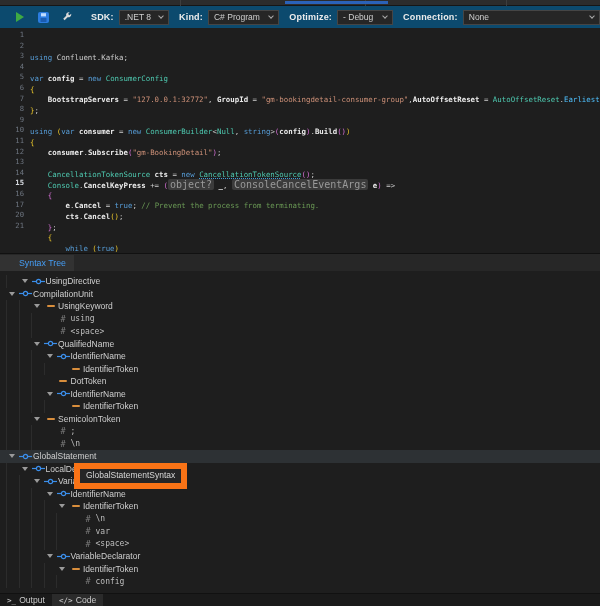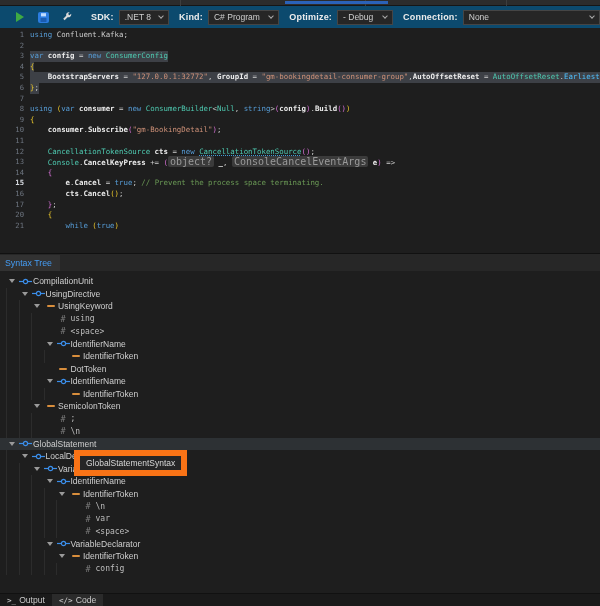--- a/index.html
+++ b/index.html
@@ -22,37 +22,37 @@
   .chev{width:4px;height:4px;border-right:1px solid #aaa;border-bottom:1px solid #aaa;
     transform:rotate(45deg);margin-left:7px;margin-top:-2px;flex:none;}
   .w-sdk{width:52px;text-align:center;}.w-kind{width:74px;}.w-opt{width:58px;}.w-conn{width:143px;}
 
   
   .editor{height:225px;background:#1e1e1e;padding-top:2px;overflow:hidden;position:relative;
     font-family:"DejaVu Sans Mono","Liberation Mono",monospace;font-size:7.4px;}
   .cl{height:10.6px;line-height:10.6px;display:flex;white-space:pre;}
   .gutter{width:24px;flex:none;text-align:right;color:#6e7681;font-size:7.2px;}
   .gutter.cur{color:#d7dae0;font-weight:bold;}
-  .ltext{margin-left:6px;white-space:pre;}
+  .ltext{margin-left:6px;white-space:pre;margin-top:23px;}
   .ltext.selbg{background:#3d4046;}
   .tk-kw{color:#569cd6;}
   .tk-pl{color:#cdcdcd;}
   .tk-id{color:#ebebeb;font-weight:bold;}
   .tk-ty{color:#4ec9b0;}
   .tk-tyu{color:#4ec9b0;text-decoration:underline dotted #3f9bd8;text-underline-offset:1px;}
   .tk-st{color:#ce9178;}
   .tk-cm{color:#6a9955;}
   .tk-b1{color:#e9c62b;}
   .tk-b2{color:#d670d6;}
   .tk-en{color:#4fc1ff;}
   .tk-hint{background:#3b3b3b;color:#999;border-radius:2px;padding:0 2px;font-size:10px;}
 
   
   .tree-tabbar{height:18px;background:#272727;border-top:1px solid #111;display:flex;align-items:flex-end;}
-  .tree-tab{background:#323232;color:#459df5;font-size:8.8px;padding:3px 8px 3px 5px;height:16px;cursor:pointer;}
+  .tree-tab{background:#323232;color:#459df5;font-size:8.8px;padding:3px 8px 3px 19px;height:16px;cursor:pointer;}
 
   
   .tree{height:322px;background:#1e1e1e;padding-top:4px;overflow:hidden;font-size:8.5px;color:#c8c8c8;}
   .trow{height:12.5px;display:flex;align-items:center;position:relative;cursor:pointer;}
   .trow.hov{background:#2d3134;}
   .tind{width:12.5px;flex:none;align-self:stretch;border-left:1px solid #2c2c2c;margin-left:6px;margin-right:-6px;}
   .tarrow{width:12px;flex:none;display:inline-flex;align-items:center;justify-content:center;margin-left:6px;}
   .tarrow.has::before{content:"";border-left:3px solid transparent;border-right:3px solid transparent;border-top:4px solid #9a9a9a;}
   .tico{width:15px;flex:none;display:inline-flex;align-items:center;justify-content:center;}
   .dash{width:8px;height:2px;background:#d98e3c;border-radius:1px;}
@@ -129,57 +129,57 @@
     <div class="cl"><span class="gutter">5</span><span class="ltext selbg"><span class="tk-pl">    </span><span class="tk-id">BootstrapServers</span><span class="tk-pl"> = </span><span class="tk-st">"127.0.0.1:32772"</span><span class="tk-pl">, </span><span class="tk-id">GroupId</span><span class="tk-pl"> = </span><span class="tk-st">"gm-bookingdetail-consumer-group"</span><span class="tk-pl">,</span><span class="tk-id">AutoOffsetReset</span><span class="tk-pl"> = </span><span class="tk-ty">AutoOffsetReset</span><span class="tk-pl">.</span><span class="tk-en">Earliest</span></span></div>
     <div class="cl"><span class="gutter">6</span><span class="ltext selbg"><span class="tk-b1">}</span><span class="tk-pl">;</span></span></div>
     <div class="cl"><span class="gutter">7</span><span class="ltext"></span></div>
     <div class="cl"><span class="gutter">8</span><span class="ltext"><span class="tk-kw">using</span><span class="tk-pl"> </span><span class="tk-b1">(</span><span class="tk-kw">var</span><span class="tk-pl"> </span><span class="tk-id">consumer</span><span class="tk-pl"> = </span><span class="tk-kw">new</span><span class="tk-pl"> </span><span class="tk-ty">ConsumerBuilder</span><span class="tk-pl">&lt;</span><span class="tk-ty">Null</span><span class="tk-pl">, </span><span class="tk-kw">string</span><span class="tk-pl">&gt;</span><span class="tk-b2">(</span><span class="tk-id">config</span><span class="tk-b2">)</span><span class="tk-pl">.</span><span class="tk-id">Build</span><span class="tk-b2">()</span><span class="tk-b1">)</span></span></div>
     <div class="cl"><span class="gutter">9</span><span class="ltext"><span class="tk-b1">{</span></span></div>
     <div class="cl"><span class="gutter">10</span><span class="ltext"><span class="tk-pl">    </span><span class="tk-id">consumer</span><span class="tk-pl">.</span><span class="tk-id">Subscribe</span><span class="tk-b2">(</span><span class="tk-st">"gm-BookingDetail"</span><span class="tk-b2">)</span><span class="tk-pl">;</span></span></div>
     <div class="cl"><span class="gutter">11</span><span class="ltext"></span></div>
     <div class="cl"><span class="gutter">12</span><span class="ltext"><span class="tk-pl">    </span><span class="tk-ty">CancellationTokenSource</span><span class="tk-pl"> </span><span class="tk-id">cts</span><span class="tk-pl"> = </span><span class="tk-kw">new</span><span class="tk-pl"> </span><span class="tk-tyu">CancellationTokenSource</span><span class="tk-b2">()</span><span class="tk-pl">;</span></span></div>
     <div class="cl"><span class="gutter">13</span><span class="ltext"><span class="tk-pl">    </span><span class="tk-ty">Console</span><span class="tk-pl">.</span><span class="tk-id">CancelKeyPress</span><span class="tk-pl"> += </span><span class="tk-b2">(</span><span class="tk-hint">object?</span><span class="tk-pl"> </span><span class="tk-id">_</span><span class="tk-pl">, </span><span class="tk-hint">ConsoleCancelEventArgs</span><span class="tk-pl"> </span><span class="tk-id">e</span><span class="tk-b2">)</span><span class="tk-pl"> =&gt;</span></span></div>
     <div class="cl"><span class="gutter">14</span><span class="ltext"><span class="tk-pl">    </span><span class="tk-b2">{</span></span></div>
-    <div class="cl"><span class="gutter cur">15</span><span class="ltext"><span class="tk-pl">        </span><span class="tk-id">e</span><span class="tk-pl">.</span><span class="tk-id">Cancel</span><span class="tk-pl"> = </span><span class="tk-kw">true</span><span class="tk-pl">; </span><span class="tk-cm">// Prevent the process space terminating.</span></span></div>
+    <div class="cl"><span class="gutter cur">15</span><span class="ltext"><span class="tk-pl">        </span><span class="tk-id">e</span><span class="tk-pl">.</span><span class="tk-id">Cancel</span><span class="tk-pl"> = </span><span class="tk-kw">true</span><span class="tk-pl">; </span><span class="tk-cm">// Prevent the process from terminating.</span></span></div>
     <div class="cl"><span class="gutter">16</span><span class="ltext"><span class="tk-pl">        </span><span class="tk-id">cts</span><span class="tk-pl">.</span><span class="tk-id">Cancel</span><span class="tk-b1">()</span><span class="tk-pl">;</span></span></div>
     <div class="cl"><span class="gutter">17</span><span class="ltext"><span class="tk-pl">    </span><span class="tk-b2">}</span><span class="tk-pl">;</span></span></div>
     <div class="cl"><span class="gutter">20</span><span class="ltext"><span class="tk-pl">    </span><span class="tk-b1">{</span></span></div>
     <div class="cl"><span class="gutter">21</span><span class="ltext"><span class="tk-pl">        </span><span class="tk-kw">while</span><span class="tk-pl"> </span><span class="tk-b1">(</span><span class="tk-kw">true</span><span class="tk-b1">)</span></span></div>
   </div>
 
 <div class="tree-tabbar">
   <span class="tree-tab">Syntax Tree</span>
 </div>
 
 <div class="tree" id="tree-rows">
     <div class="trow">
+      <span class="tind"></span>
+      <span class="tarrow has"></span>
+      <span class="tico">
+        <svg width="13" height="9">
+          <line x1="0" y1="4.5" x2="4" y2="4.5" stroke="#3b8eea" stroke-width="1.2"></line>
+          <circle cx="6.5" cy="4.5" r="2.1" fill="none" stroke="#3b8eea" stroke-width="1.2"></circle>
+          <line x1="9" y1="4.5" x2="13" y2="4.5" stroke="#3b8eea" stroke-width="1.2"></line>
+        </svg>
+      </span>
+      <span class="tlabel">UsingDirective</span>
+    </div>
+    <div class="trow">
       <span class="tarrow has"></span>
       <span class="tico">
         <svg width="13" height="9">
           <line x1="0" y1="4.5" x2="4" y2="4.5" stroke="#3b8eea" stroke-width="1.2"></line>
           <circle cx="6.5" cy="4.5" r="2.1" fill="none" stroke="#3b8eea" stroke-width="1.2"></circle>
           <line x1="9" y1="4.5" x2="13" y2="4.5" stroke="#3b8eea" stroke-width="1.2"></line>
         </svg>
       </span>
       <span class="tlabel">CompilationUnit</span>
     </div>
     <div class="trow">
       <span class="tind"></span>
-      <span class="tarrow has"></span>
-      <span class="tico">
-        <svg width="13" height="9">
-          <line x1="0" y1="4.5" x2="4" y2="4.5" stroke="#3b8eea" stroke-width="1.2"></line>
-          <circle cx="6.5" cy="4.5" r="2.1" fill="none" stroke="#3b8eea" stroke-width="1.2"></circle>
-          <line x1="9" y1="4.5" x2="13" y2="4.5" stroke="#3b8eea" stroke-width="1.2"></line>
-        </svg>
-      </span>
-      <span class="tlabel">UsingDirective</span>
-    </div>
-    <div class="trow">
-      <span class="tind"></span>
       <span class="tind"></span>
       <span class="tarrow has"></span>
       <span class="tico">
         <span class="dash"></span>
       </span>
       <span class="tlabel">UsingKeyword</span>
     </div>
     <div class="trow">
       <span class="tind"></span>
       <span class="tind"></span>
@@ -192,20 +192,33 @@
     </div>
     <div class="trow">
       <span class="tind"></span>
       <span class="tind"></span>
       <span class="tind"></span>
       <span class="tarrow"></span>
       <span class="tico">
         <span class="hash">#</span>
       </span>
       <span class="tlabel mono">&lt;space&gt;</span>
+    </div>
+    <div class="trow">
+      <span class="tind"></span>
+      <span class="tind"></span>
+      <span class="tarrow has"></span>
+      <span class="tico">
+        <svg width="13" height="9">
+          <line x1="0" y1="4.5" x2="4" y2="4.5" stroke="#3b8eea" stroke-width="1.2"></line>
+          <circle cx="6.5" cy="4.5" r="2.1" fill="none" stroke="#3b8eea" stroke-width="1.2"></circle>
+          <line x1="9" y1="4.5" x2="13" y2="4.5" stroke="#3b8eea" stroke-width="1.2"></line>
+        </svg>
+      </span>
+      <span class="tlabel">QualifiedName</span>
     </div>
     <div class="trow">
       <span class="tind"></span>
       <span class="tind"></span>
       <span class="tind"></span>
       <span class="tarrow has"></span>
       <span class="tico">
         <svg width="13" height="9">
           <line x1="0" y1="4.5" x2="4" y2="4.5" stroke="#3b8eea" stroke-width="1.2"></line>
           <circle cx="6.5" cy="4.5" r="2.1" fill="none" stroke="#3b8eea" stroke-width="1.2"></circle>

